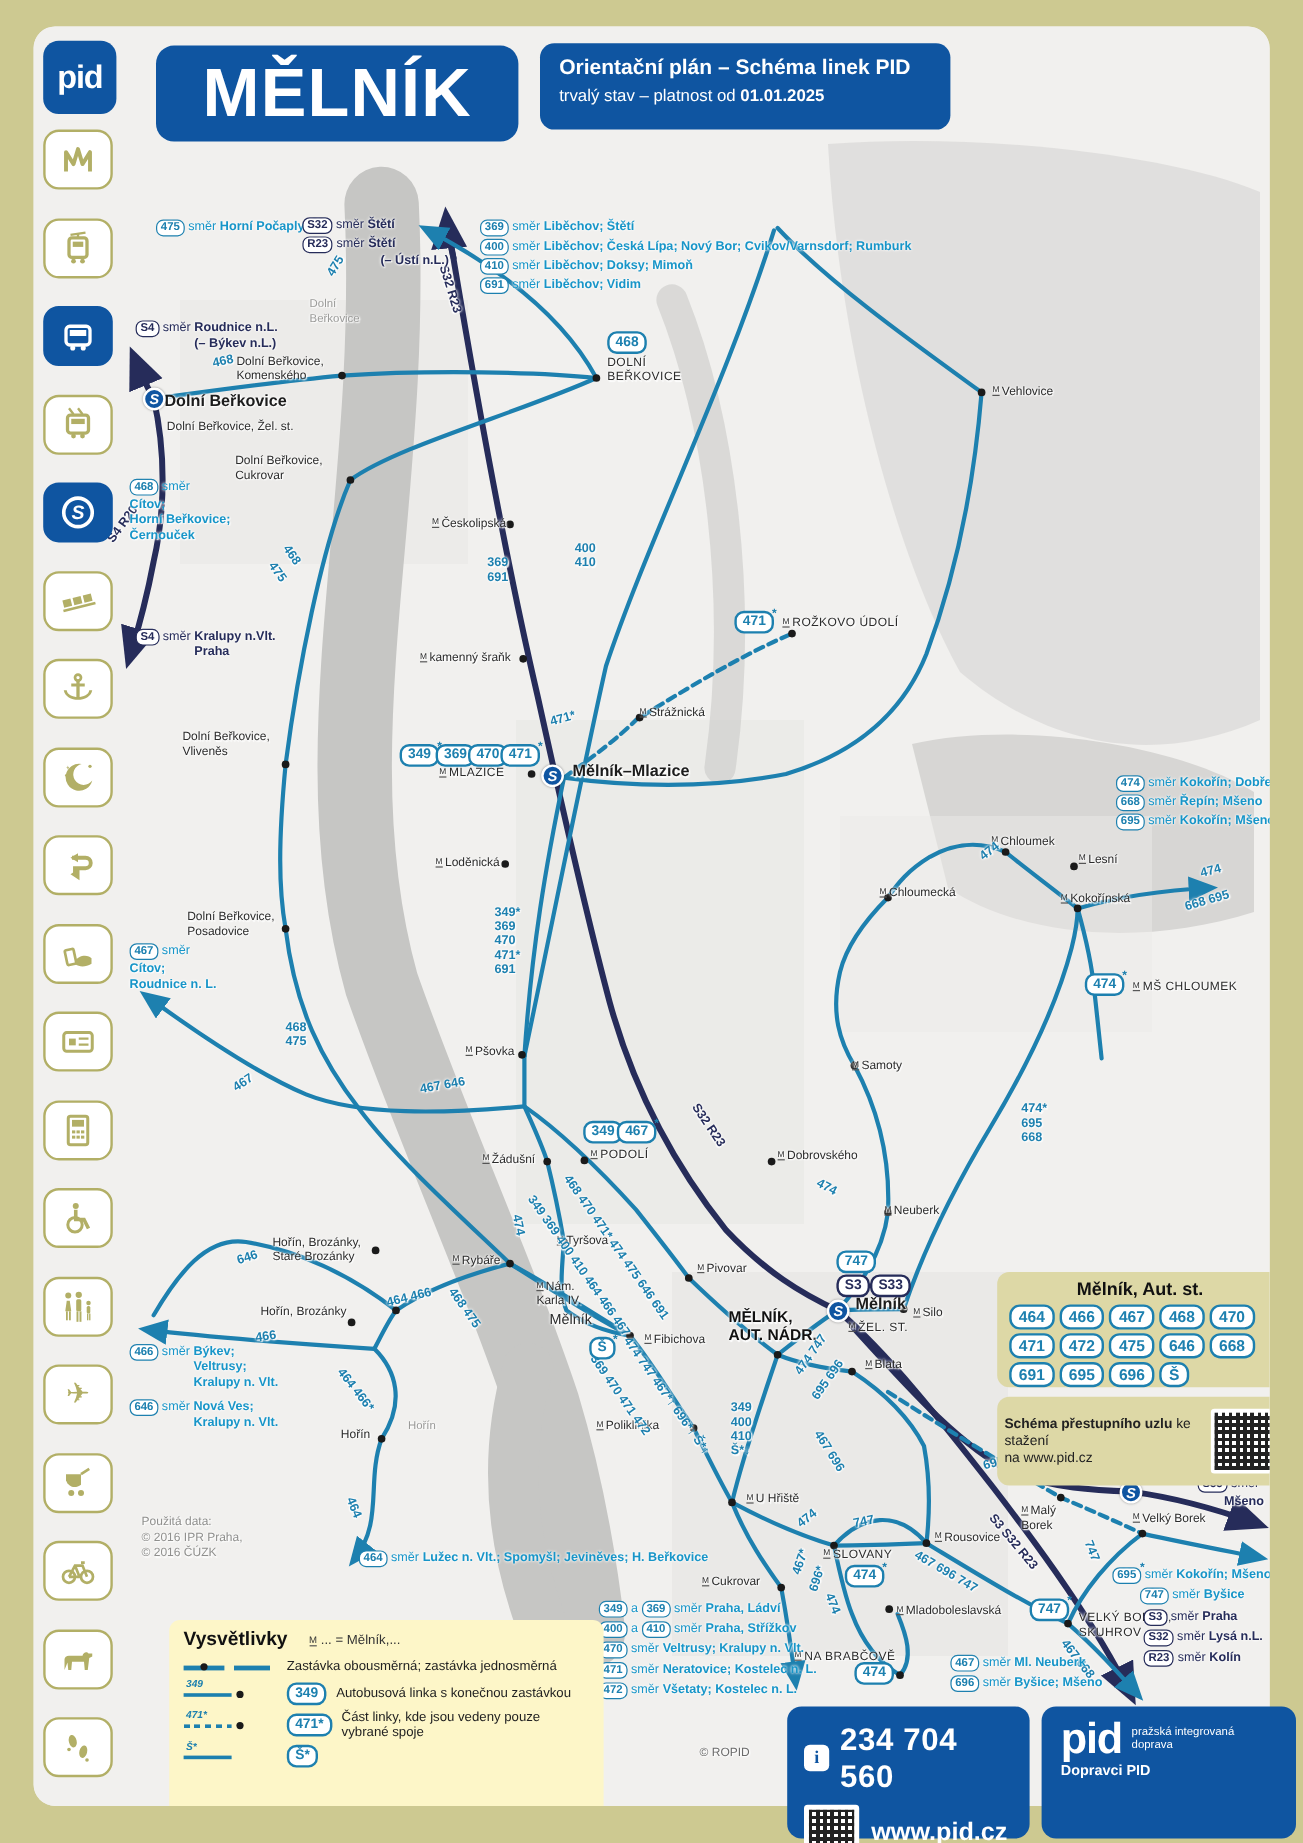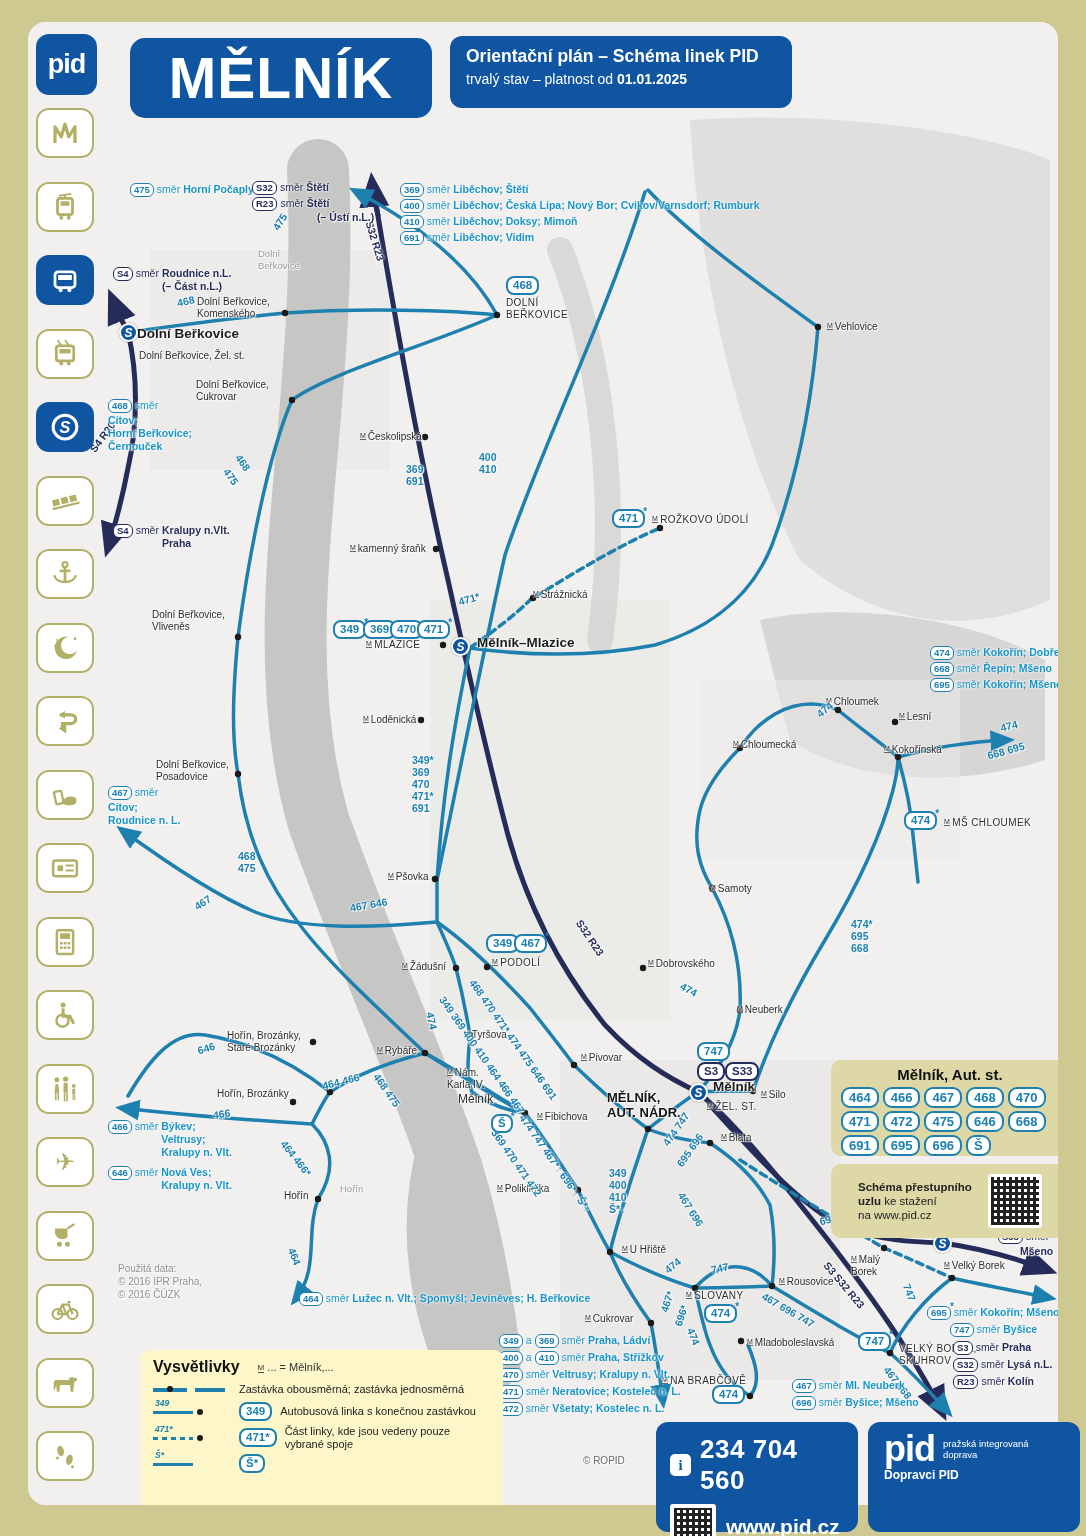--- a/index.html
+++ b/index.html
@@ -60,21 +60,21 @@
   .bdgmap.big{font-size:13px;padding:2px 6px;border-radius:9px}
   .sstn{position:absolute;width:19px;height:19px;margin:-9px 0 0 -9px;background:var(--brand);border:2px solid #fff;
     border-radius:50%;color:#fff;font-weight:800;font-size:12px;display:flex;align-items:center;justify-content:center;
     font-style:italic;box-shadow:0 0 2px rgba(0,0,0,.4)}
   
   .autst{position:absolute;left:803px;top:1038px;width:238px;height:96px;background:var(--boxbg);border-radius:10px;padding:6px 8px}
   .autst .t{font-size:15px;font-weight:800;color:#111;text-align:center;margin-bottom:4px}
   .autrow{display:flex;gap:4px;justify-content:flex-start;margin:3px 0 0 2px}
   .autrow .bdgmap{position:static}
   .schema{position:absolute;left:803px;top:1142px;width:238px;height:74px;background:var(--boxbg);border-radius:10px;
-    padding:8px 27px;display:flex;gap:8px;align-items:center}
+    padding:8px 6px;display:flex;gap:8px;align-items:center}
   .schema .tx{font-size:11.5px;color:#222;line-height:14px}
   .schema .tx b{font-weight:800}
   .qr{width:54px;height:54px;background:#fff;border-radius:3px;flex:0 0 auto;
     background-image:repeating-linear-gradient(0deg,#222 0 3px,transparent 3px 6px),
       repeating-linear-gradient(90deg,#222 0 3px,#fff 3px 6px);background-size:100% 100%;border:3px solid #fff}
   
   .legend{position:absolute;left:113px;top:1328px;width:362px;height:170px;background:var(--legendbg);border-radius:9px;padding:8px 12px}
   .legend .head{display:flex;align-items:center;gap:18px;margin-bottom:4px}
   .legend .head .t{font-size:16px;font-weight:800;color:#111}
   .legend .head .mnote{font-size:11px;color:#333}
@@ -359,21 +359,21 @@
 © 2016 ČÚZK</div>
         <div class="lbl creditd" style="position: absolute; left: 583px; top: 1455px;">© ROPID</div>
         <div class="dir" style="position: absolute; left: 130px; top: 183px;"><span class="bdg">475</span><span class="pre">směr</span><span class="dst">Horní Počaply</span></div>
         <div class="dir dark" style="position: absolute; left: 252px; top: 181px;"><span class="bdg">S32</span><span class="pre">směr</span><span class="dst">Štětí</span></div>
         <div class="dir dark" style="position: absolute; left: 252px; top: 197px;"><span class="bdg">R23</span><span class="pre">směr</span><span class="dst">Štětí</span></div>
         <div class="dir" style="position: absolute; left: 400px; top: 183px;"><span class="bdg">369</span><span class="pre">směr</span><span class="dst">Liběchov; Štětí</span></div>
         <div class="dir" style="position: absolute; left: 400px; top: 199px; text-align: center;"><span class="bdg">400</span><span class="pre">směr</span><span class="dst">Liběchov; Česká Lípa; Nový Bor; Cvikov/Varnsdorf; Rumburk</span></div>
         <div class="dir" style="position: absolute; left: 400px; top: 215px;"><span class="bdg">410</span><span class="pre">směr</span><span class="dst">Liběchov; Doksy; Mimoň</span></div>
         <div class="dir" style="position: absolute; left: 400px; top: 231px;"><span class="bdg">691</span><span class="pre">směr</span><span class="dst">Liběchov; Vidim</span></div>
         <div class="dir dark" style="position: absolute; left: 113px; top: 267px;"><span class="bdg">S4</span><span class="pre">směr</span><span class="dst">Roudnice n.L.
-(– Část n.L.)</span></div>
+(– Býkev n.L.)</span></div>
         <div class="dir" style="position: absolute; left: 108px; top: 399px;"><span class="bdg">468</span><span class="pre">směr</span></div>
         <div class="dir dark" style="position: absolute; left: 113px; top: 524px;"><span class="bdg">S4</span><span class="pre">směr</span><span class="dst">Kralupy n.Vlt.
 Praha</span></div>
         <div class="dir" style="position: absolute; left: 108px; top: 786px;"><span class="bdg">467</span><span class="pre">směr</span></div>
         <div class="dir" style="position: absolute; left: 930px; top: 646px;"><span class="bdg">474</span><span class="pre">směr</span><span class="dst">Kokořín; Dobřeň</span></div>
         <div class="dir" style="position: absolute; left: 930px; top: 662px;"><span class="bdg">668</span><span class="pre">směr</span><span class="dst">Řepín; Mšeno</span></div>
         <div class="dir" style="position: absolute; left: 930px; top: 678px;"><span class="bdg">695</span><span class="pre">směr</span><span class="dst">Kokořín; Mšeno</span></div>
         <div class="dir" style="position: absolute; left: 108px; top: 1120px;"><span class="bdg">466</span><span class="pre">směr</span><span class="dst">Býkev;
 Veltrusy;
 Kralupy n. Vlt.</span></div>

